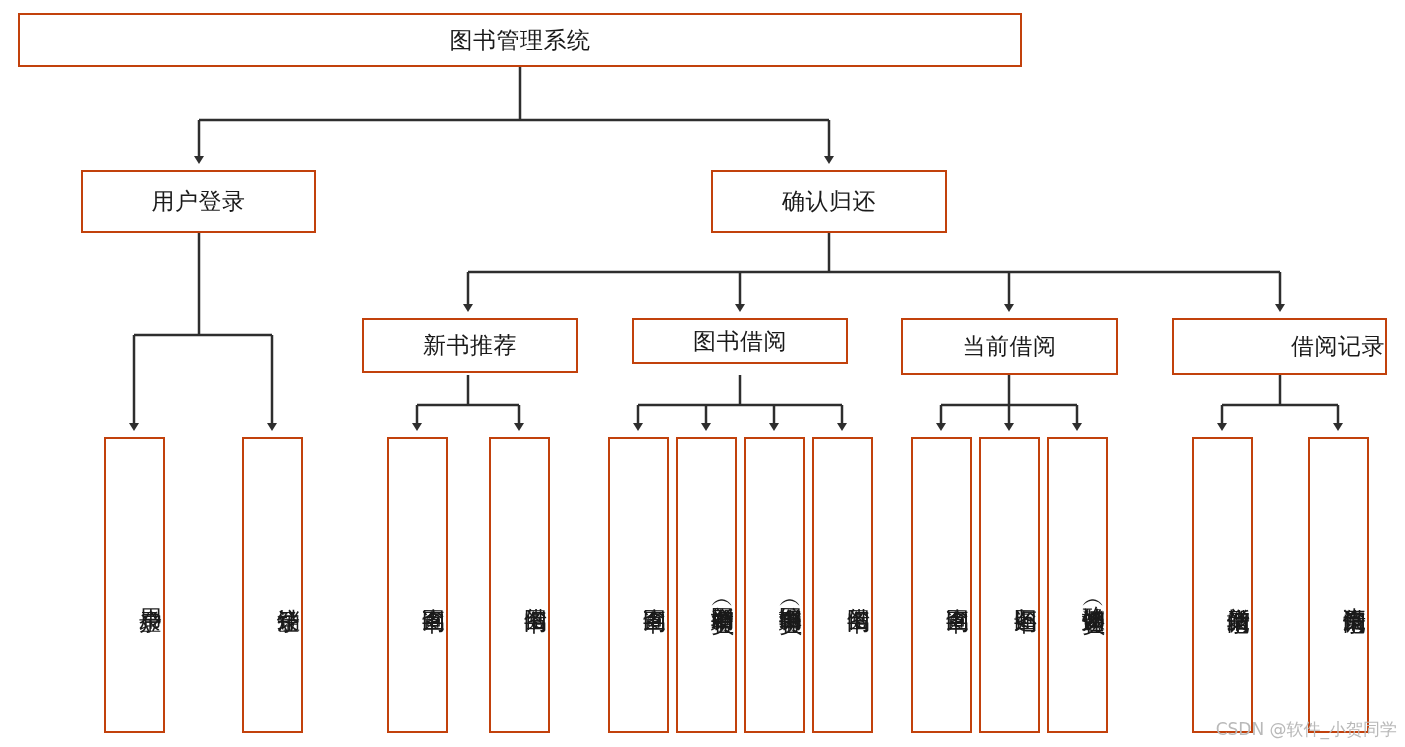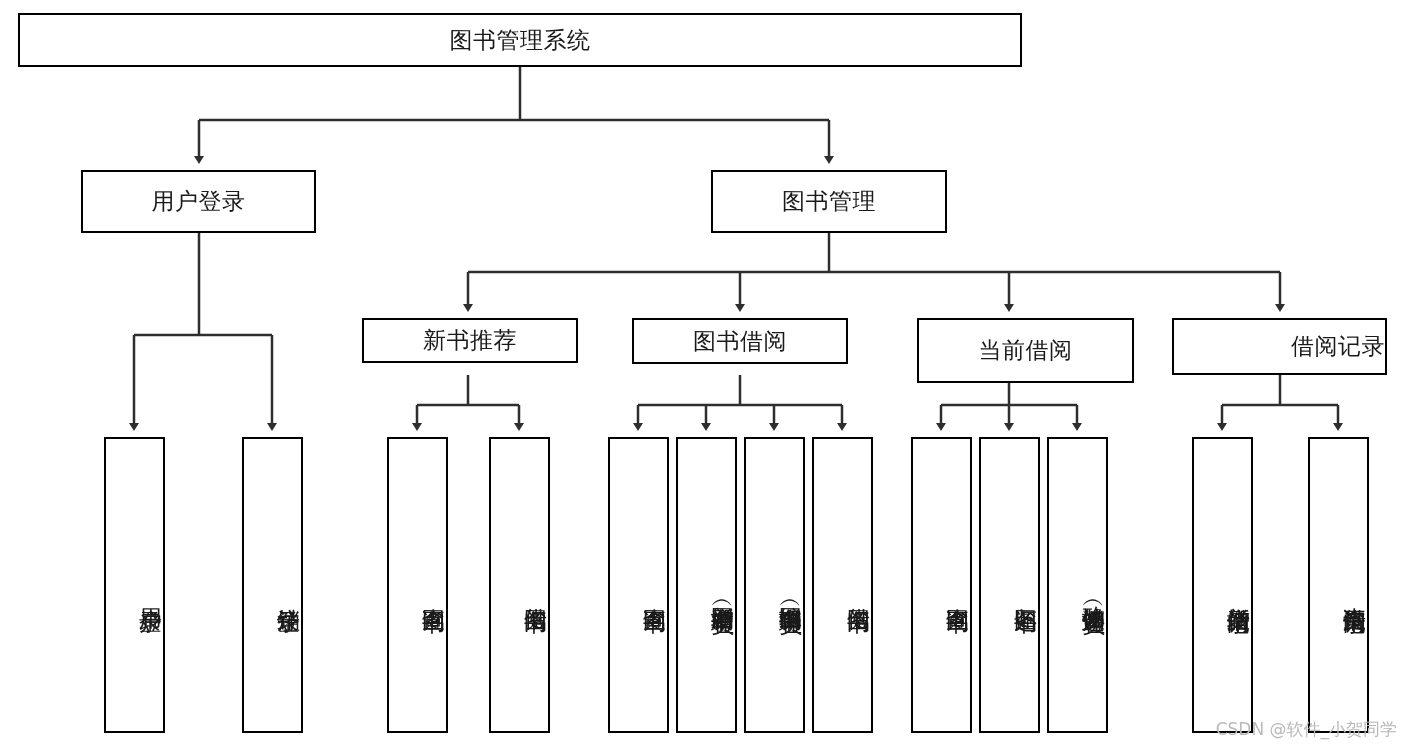--- a/index.html
+++ b/index.html
@@ -21,21 +21,21 @@
     position: absolute;
     left: 0;
     top: 0;
     width: 1405px;
     height: 747px;
   }
   .node {
     position: absolute;
     box-sizing: border-box;
     background: #ffffff;
-    border: 2px solid #000000;
+    border: 2px solid #c2410c;
     display: flex;
     align-items: center;
     justify-content: center;
     color: #1a1a1a;
     z-index: 2;
   }
   .node.horiz {
     font-size: 23px;
     letter-spacing: 0.5px;
   }
@@ -121,30 +121,30 @@
   </svg>
 
   <div class="node horiz" style="left:18px; top:13px; width:1004px; height:54px;">
     <span class="node-label">图书管理系统</span>
   </div>
 
   <div class="node horiz" style="left:81px; top:170px; width:235px; height:63px;">
     <span class="node-label">用户登录</span>
   </div>
   <div class="node horiz" style="left:711px; top:170px; width:236px; height:63px;">
-    <span class="node-label">图书管理</span>
+    <span class="node-label">确认归还</span>
   </div>
 
-  <div class="node horiz" style="left:362px; top:318px; width:216px; height:45px;justify-content:center;">
+  <div class="node horiz" style="left:362px; top:318px; width:216px; height:55px;justify-content:center;">
     <span class="node-label">新书推荐</span>
   </div>
   <div class="node horiz" style="left:632px; top:318px; width:216px; height:46px;">
     <span class="node-label">图书借阅</span>
   </div>
-  <div class="node horiz" style="left:901px; top:318px; width:217px; height:65px;margin-left:16px;">
+  <div class="node horiz" style="left:901px; top:318px; width:217px; height:57px;">
     <span class="node-label">当前借阅</span>
   </div>
   <div class="node horiz" style="left:1172px; top:318px; width:215px; height:57px;justify-content:flex-end;">
     <span class="node-label">借阅记录</span>
   </div>
 
   <div class="node vert" style="left:104px; top:437px; width:61px; height:296px;">
     <span class="node-label">用户登录</span>
   </div>
   <div class="node vert" style="left:242px; top:437px; width:61px; height:296px;">

